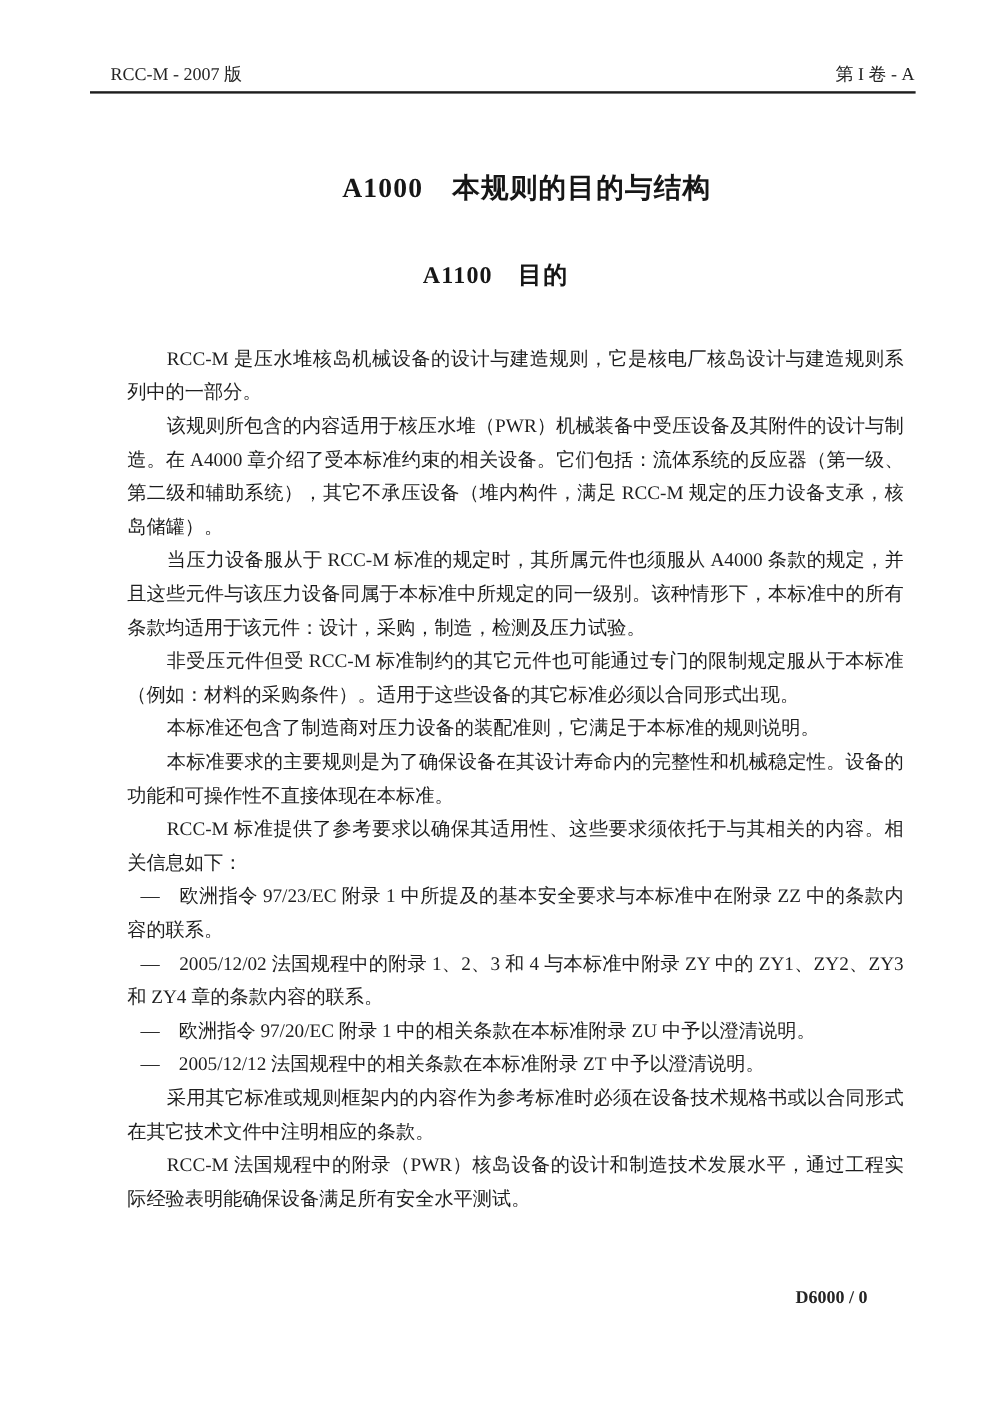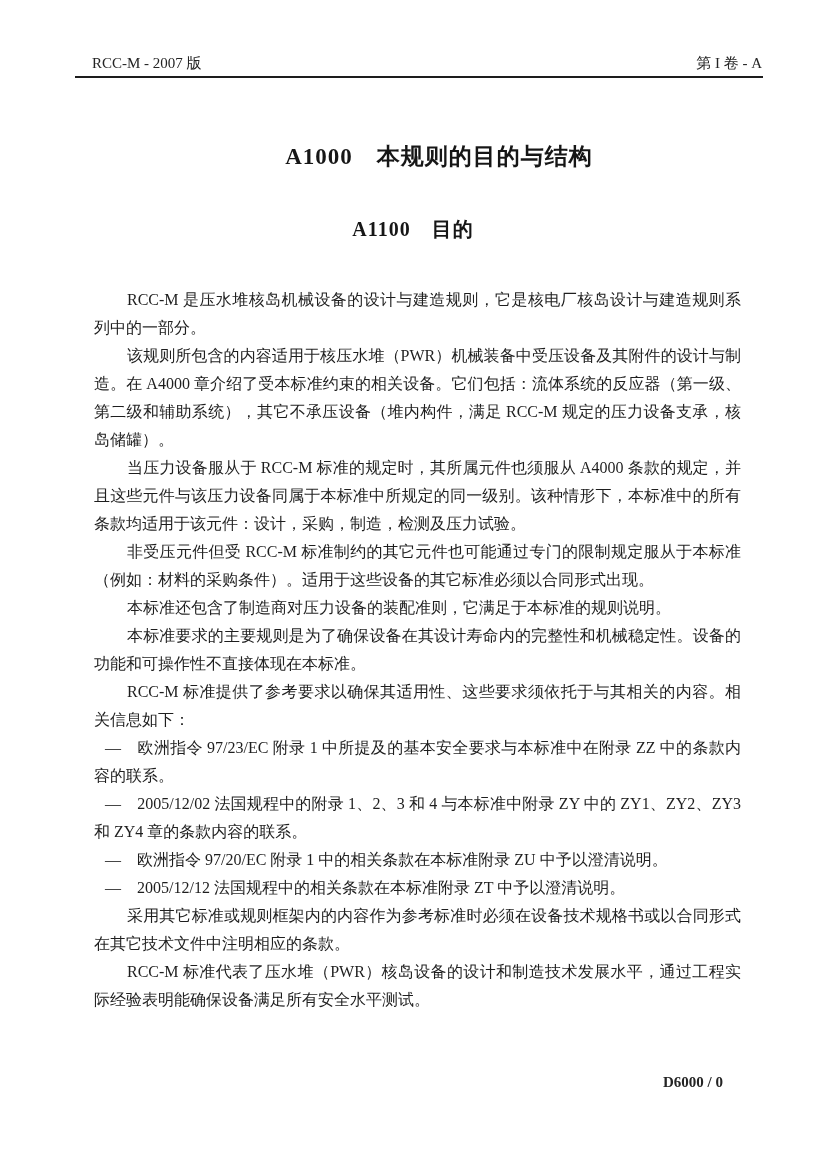--- a/index.html
+++ b/index.html
@@ -57,21 +57,21 @@
     margin: 0;
     text-align: center;
     font-size: 20px;
     font-weight: bold;
     letter-spacing: 1px;
     color: #161616;
   }
   .body-text {
     position: absolute;
     top: 286px;
-    left: 94px;
+    left: 106px;
     width: 647px;
     font-size: 16px;
     line-height: 28px;
     text-align: justify;
     color: #1e1e1e;
   }
   .body-text p {
     margin: 0;
     padding: 0;
   }
@@ -112,18 +112,18 @@
     <p class="para">当压力设备服从于 RCC-M 标准的规定时，其所属元件也须服从 A4000 条款的规定，并且这些元件与该压力设备同属于本标准中所规定的同一级别。该种情形下，本标准中的所有条款均适用于该元件：设计，采购，制造，检测及压力试验。</p>
     <p class="para">非受压元件但受 RCC-M 标准制约的其它元件也可能通过专门的限制规定服从于本标准（例如：材料的采购条件）。适用于这些设备的其它标准必须以合同形式出现。</p>
     <p class="para">本标准还包含了制造商对压力设备的装配准则，它满足于本标准的规则说明。</p>
     <p class="para">本标准要求的主要规则是为了确保设备在其设计寿命内的完整性和机械稳定性。设备的功能和可操作性不直接体现在本标准。</p>
     <p class="para">RCC-M 标准提供了参考要求以确保其适用性、这些要求须依托于与其相关的内容。相关信息如下：</p>
     <p class="bullet">—　欧洲指令 97/23/EC 附录 1 中所提及的基本安全要求与本标准中在附录 ZZ 中的条款内容的联系。</p>
     <p class="bullet">—　2005/12/02 法国规程中的附录 1、2、3 和 4 与本标准中附录 ZY 中的 ZY1、ZY2、ZY3 和 ZY4 章的条款内容的联系。</p>
     <p class="bullet">—　欧洲指令 97/20/EC 附录 1 中的相关条款在本标准附录 ZU 中予以澄清说明。</p>
     <p class="bullet">—　2005/12/12 法国规程中的相关条款在本标准附录 ZT 中予以澄清说明。</p>
     <p class="para">采用其它标准或规则框架内的内容作为参考标准时必须在设备技术规格书或以合同形式在其它技术文件中注明相应的条款。</p>
-    <p class="para">RCC-M 标准代表了压水堆（PWR）核岛设备的设计和制造技术发展水平，通过工程实际经验表明能确保设备满足所有安全水平测试。</p>
+    <p class="para">RCC-M 法国规程中的附录（PWR）核岛设备的设计和制造技术发展水平，通过工程实际经验表明能确保设备满足所有安全水平测试。</p>
   </div>
 
   <div class="footer-ref">D6000 / 0</div>
 
 </div>
 
 </body></html>

